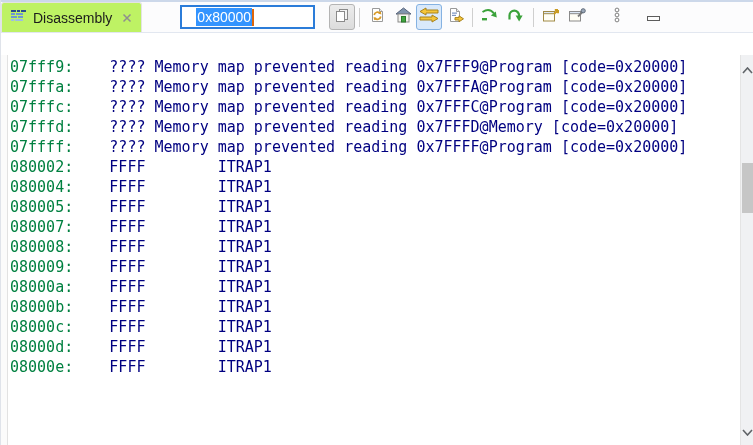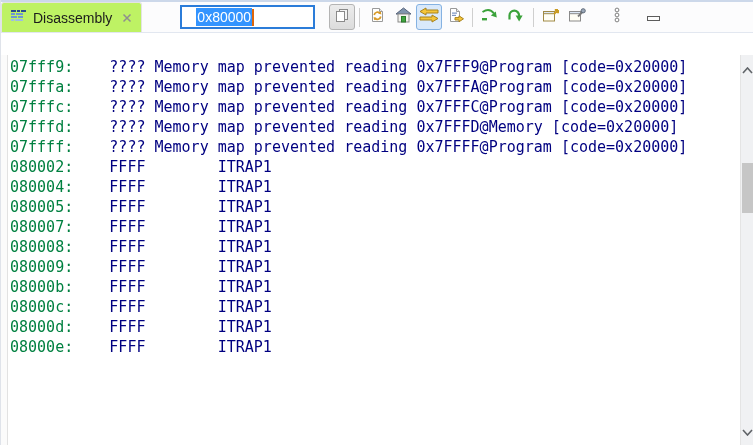--- a/index.html
+++ b/index.html
@@ -214,20 +214,21 @@
       <div class="row"><span class="addr">07fffa:</span><span class="code">    ???? Memory map prevented reading 0x7FFFA@Program [code=0x20000]</span></div>
       <div class="row"><span class="addr">07fffc:</span><span class="code">    ???? Memory map prevented reading 0x7FFFC@Program [code=0x20000]</span></div>
       <div class="row"><span class="addr">07fffd:</span><span class="code">    ???? Memory map prevented reading 0x7FFFD@Memory [code=0x20000]</span></div>
       <div class="row"><span class="addr">07ffff:</span><span class="code">    ???? Memory map prevented reading 0x7FFFF@Program [code=0x20000]</span></div>
       <div class="row"><span class="addr">080002:</span><span class="code">    FFFF        ITRAP1</span></div>
       <div class="row"><span class="addr">080004:</span><span class="code">    FFFF        ITRAP1</span></div>
       <div class="row"><span class="addr">080005:</span><span class="code">    FFFF        ITRAP1</span></div>
       <div class="row"><span class="addr">080007:</span><span class="code">    FFFF        ITRAP1</span></div>
       <div class="row"><span class="addr">080008:</span><span class="code">    FFFF        ITRAP1</span></div>
       <div class="row"><span class="addr">080009:</span><span class="code">    FFFF        ITRAP1</span></div>
+      <div class="row"><span class="addr">08000a:</span><span class="code">    FFFF        ITRAP1</span></div>
       <div class="row"><span class="addr">08000b:</span><span class="code">    FFFF        ITRAP1</span></div>
       <div class="row"><span class="addr">08000c:</span><span class="code">    FFFF        ITRAP1</span></div>
       <div class="row"><span class="addr">08000d:</span><span class="code">    FFFF        ITRAP1</span></div>
       <div class="row"><span class="addr">08000e:</span><span class="code">    FFFF        ITRAP1</span></div>
     </div>
 
     <div class="vscroll">
       <span class="sb-up">
         <svg width="11" height="7" viewBox="0 0 11 7">
             <polyline points="1,6 5.5,1 10,6" fill="none" stroke="#606468" stroke-width="1.6"></polyline>

